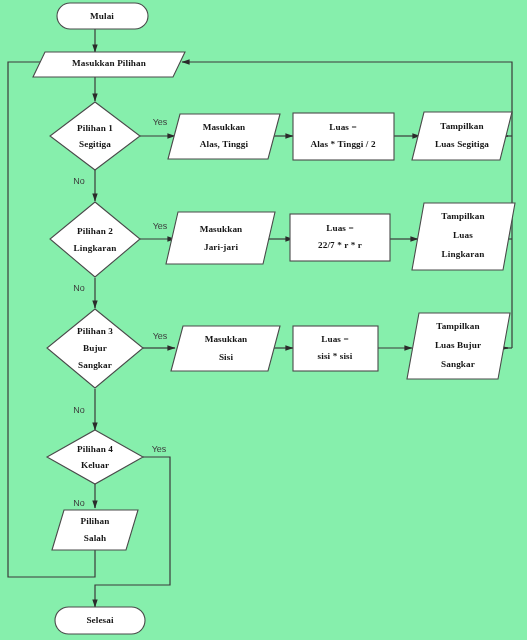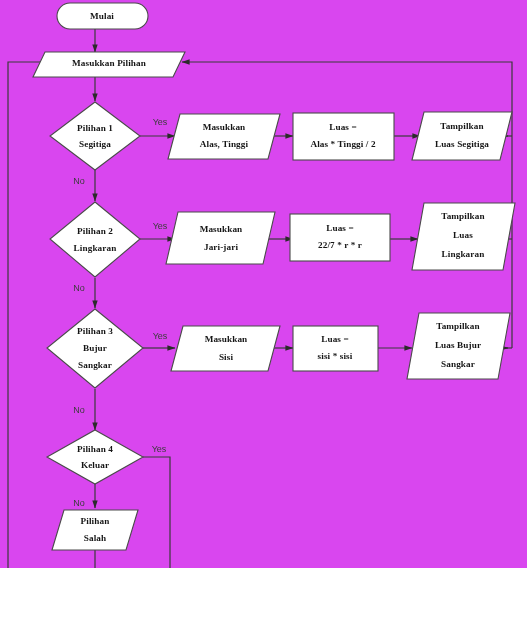--- a/index.html
+++ b/index.html
@@ -3,22 +3,22 @@
 <meta charset="utf-8">
 <style>
   html, body {
     margin: 0;
     padding: 0;
     background: #ffffff;
   }
   #chart-root {
     position: relative;
     width: 527px;
-    height: 568px;
-    background: #d946ef;
+    height: 640px;
+    background: #86efac;
     font-family: "Liberation Serif", "DejaVu Serif", serif;
     overflow: hidden;
   }
   svg#flow {
     display: block;
     width: 527px;
     height: 640px;
   }
   .shape-stroke {
     fill: #ffffff;

